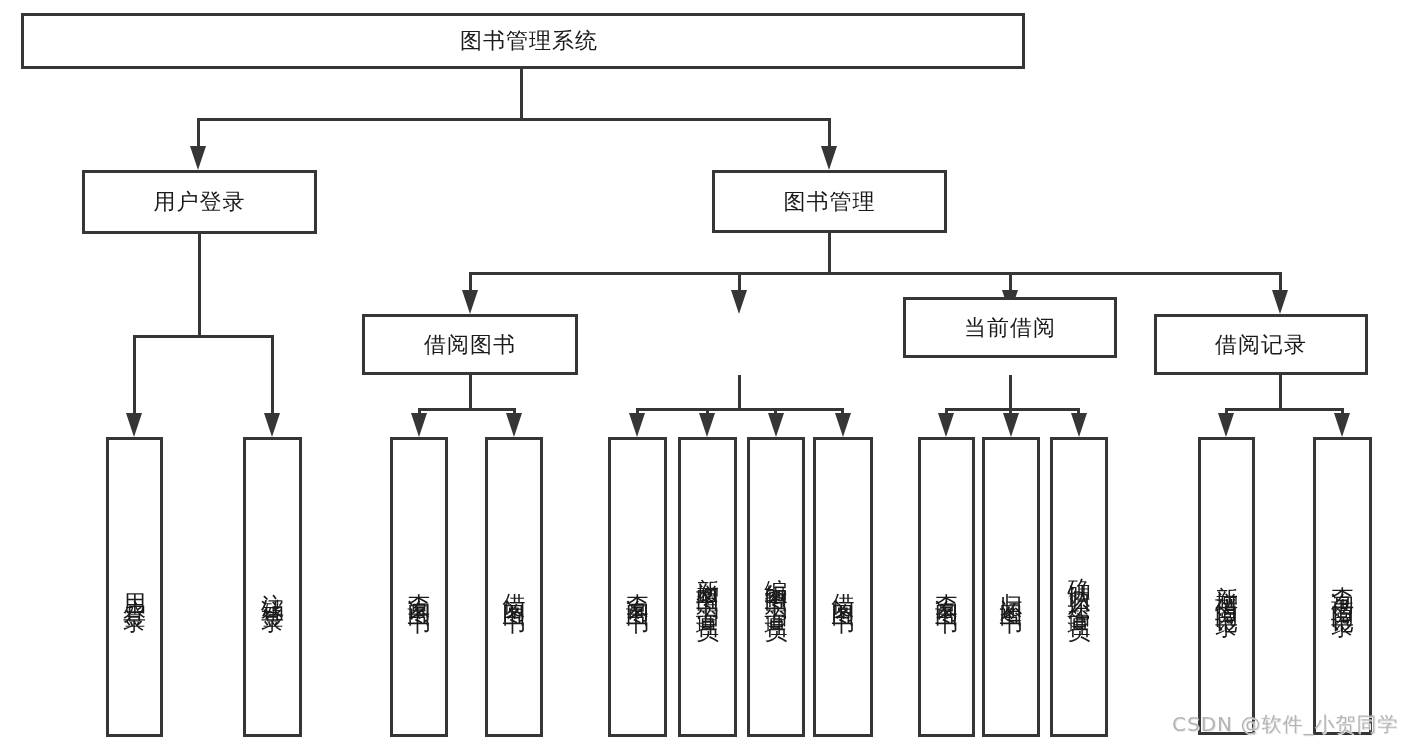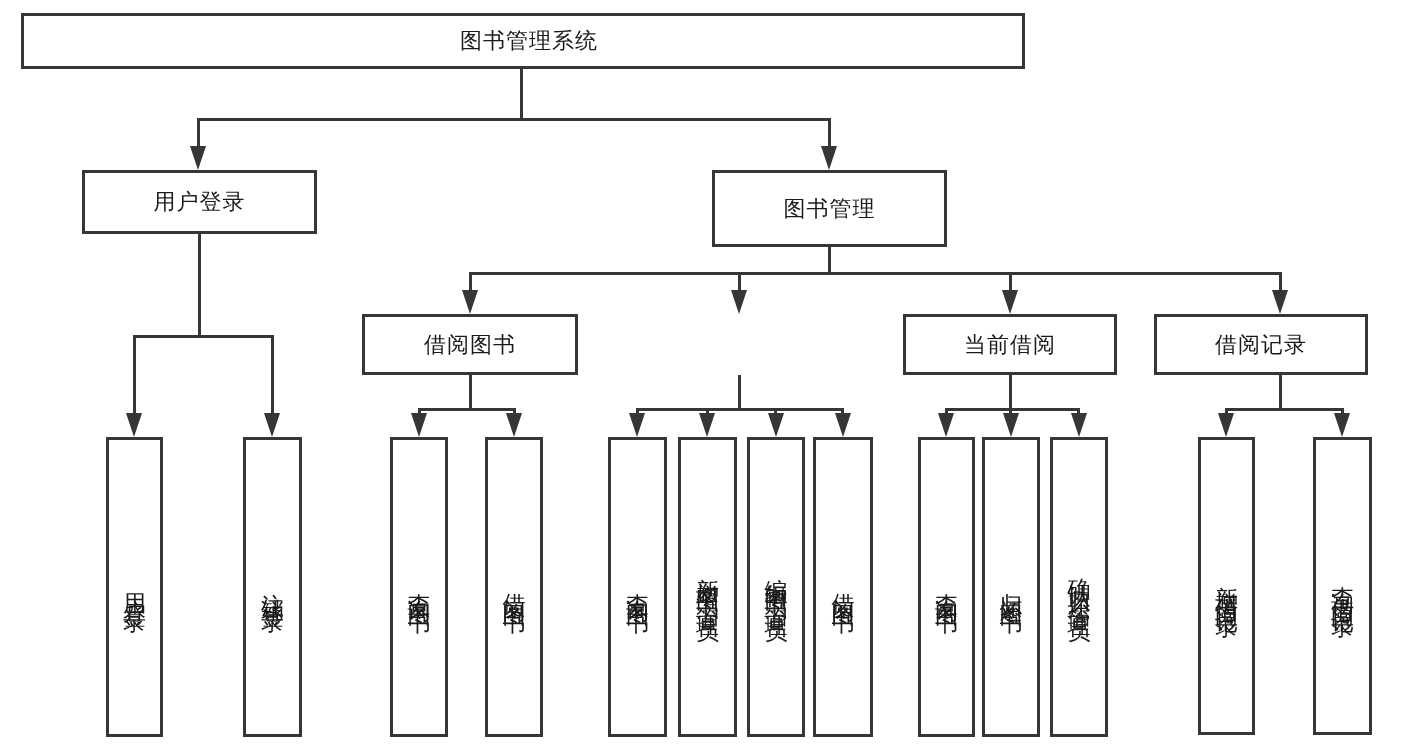--- a/index.html
+++ b/index.html
@@ -93,38 +93,39 @@
   <div class="line" style="left:1279px; top:375px; width:3px; height:35px;"></div>
   <div class="line" style="left:1225px; top:408px; width:119px; height:3px;"></div>
   <div class="line" style="left:1225px; top:408px; width:3px; height:12px;"></div>
   <div class="arrow" style="left:1218px; top:413px;"></div>
   <div class="line" style="left:1341px; top:408px; width:3px; height:12px;"></div>
   <div class="arrow" style="left:1334px; top:413px;"></div>
 
   <div class="node" style="left:21px; top:13px; width:1004px; height:56px;padding-left:12px;">图书管理系统</div>
 
   <div class="node" style="left:82px; top:170px; width:235px; height:64px;">用户登录</div>
-  <div class="node" style="left:712px; top:170px; width:235px; height:77px;text-align:right;">图书管理</div>
+  <div class="node" style="left:712px; top:170px; width:235px; height:63px;text-align:right;">图书管理</div>
 
   <div class="node" style="left:362px; top:314px; width:216px; height:61px;">借阅图书</div>
-  <div class="node" style="left:903px; top:314px; width:214px; height:61px;">当前借阅</div>
+  <div class="node" style="left:903px; top:297px; width:214px; height:61px;">当前借阅</div>
   <div class="node" style="left:1154px; top:314px; width:214px; height:61px;">借阅记录</div>
 
   <div class="node vertical" style="left:106px; top:437px; width:57px; height:300px;">用户登录</div>
   <div class="node vertical" style="left:243px; top:437px; width:59px; height:300px;">注销登录</div>
 
   <div class="node vertical" style="left:390px; top:437px; width:58px; height:300px;">查询图书</div>
   <div class="node vertical" style="left:485px; top:437px; width:58px; height:300px;">借阅图书</div>
 
   <div class="node vertical" style="left:608px; top:437px; width:59px; height:300px;">查询图书</div>
   <div class="node vertical" style="left:678px; top:437px; width:59px; height:300px;">新增图书（管理员）</div>
   <div class="node vertical" style="left:747px; top:437px; width:58px; height:300px;">编辑图书（管理员）</div>
   <div class="node vertical" style="left:813px; top:437px; width:60px; height:300px;">借阅图书</div>
 
   <div class="node vertical" style="left:918px; top:437px; width:57px; height:300px;">查询图书</div>
   <div class="node vertical" style="left:982px; top:437px; width:58px; height:300px;">归还图书</div>
   <div class="node vertical" style="left:1050px; top:437px; width:58px; height:300px;">确认归还（管理员）</div>
 
   <div class="node vertical" style="left:1198px; top:437px; width:57px; height:298px;">新增借阅记录</div>
   <div class="node vertical" style="left:1313px; top:437px; width:59px; height:298px;">查询借阅记录</div>
 
+  <div class="watermark">CSDN @软件_小贺同学</div>
 
 </div>
 
 </body></html>

